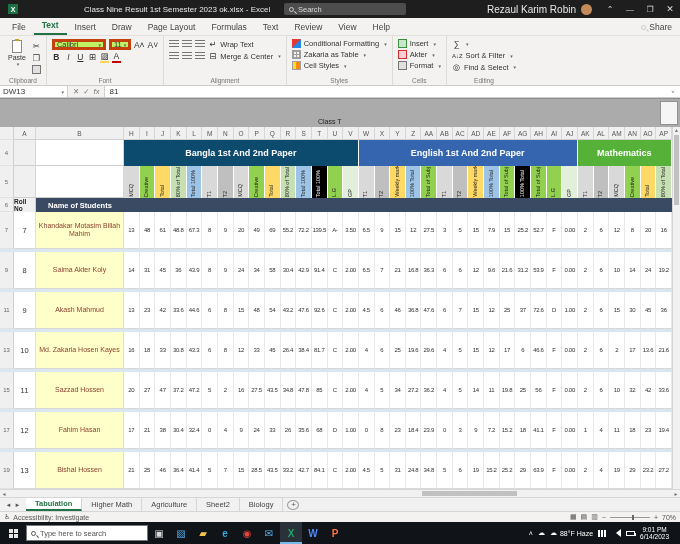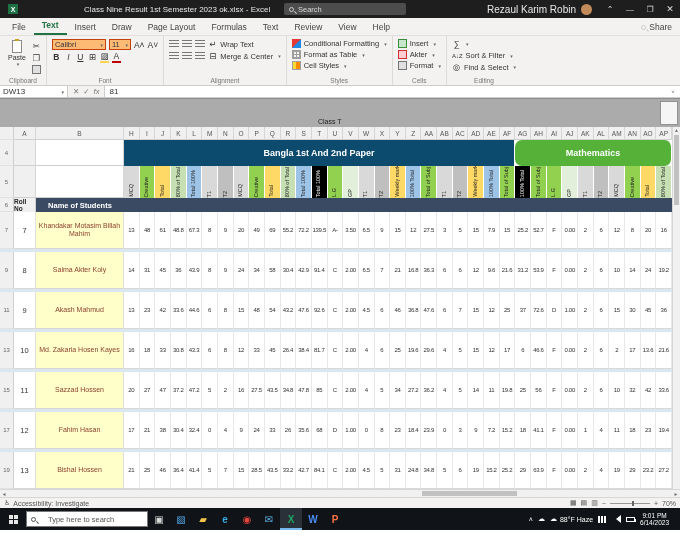--- a/index.html
+++ b/index.html
@@ -30,21 +30,21 @@
 
   
   .ribbon{height:50px;background:#f3f2f1;border-bottom:1px solid #cfcdcb;display:flex;flex:0 0 50px}
   .grp{position:relative;border-right:1px solid #dddbd8;padding:3px 5px 10px 5px;display:flex;align-items:flex-start;gap:3px}
   .grp-label{position:absolute;bottom:1px;left:0;right:0;text-align:center;font-size:6.5px;color:#777}
   .col{display:flex;flex-direction:column;gap:2px}
   .row{display:flex;align-items:center;gap:3px}
   .bigbtn{display:flex;flex-direction:column;align-items:center;font-size:7px;color:#333;padding:1px 3px}
   .clip{width:10px;height:13px;background:#fff;border:1px solid #8a8a8a;position:relative;margin-bottom:1px}
   .clip::before{content:"";position:absolute;top:-2px;left:2px;width:4px;height:2px;background:#c9a227}
-  .combo{border:1px solid #c2410c;background:#fdba74;font-size:7.5px;height:11px;display:flex;align-items:center;
+  .combo{border:3px solid #c2410c;background:#bef264;font-size:7.5px;height:11px;display:flex;align-items:center;
          justify-content:space-between;padding:0 2px;color:#333}
   .car{font-size:5px;color:#666;margin-left:2px}
   .fbtn{font-size:8.5px;color:#333;min-width:9px;text-align:center}
   .u-red{border-bottom:2px solid #c00000;line-height:1}
   .u-yel{border-bottom:2px solid #ffd54f;line-height:1}
   .ic{width:9px;height:9px;display:inline-block;flex:0 0 auto}
   .ic-lines{width:10px;height:8px;background:repeating-linear-gradient(#777 0 1px,transparent 1px 3px)}
   .ic-cf{background:linear-gradient(135deg,#e53935 45%,#1e88e5 55%)}
   .ic-ft{background:repeating-linear-gradient(#9e9e9e 0 1px,transparent 1px 3px),
          repeating-linear-gradient(90deg,#9e9e9e 0 1px,transparent 1px 3px);border:1px solid #9e9e9e}
@@ -117,21 +117,21 @@
              font-size:7px;color:#555;padding:0 4px}
   .sb-right{margin-left:auto;display:flex;align-items:center;gap:4px}
   .zoomline{width:40px;height:1px;background:#999;position:relative}
   .zoomline::after{content:"";position:absolute;left:55%;top:-2px;width:2px;height:5px;background:#666}
 
   
   .taskbar{height:22px;flex:0 0 22px;background:#101418;display:flex;align-items:center;color:#fff}
   .start{width:26px;height:100%;display:flex;align-items:center;justify-content:center}
   .winlogo{width:9px;height:9px;display:grid;grid-template-columns:4px 4px;grid-template-rows:4px 4px;gap:1px}
   .winlogo span{background:#e6e6e6}
-  .tsearch{width:122px;height:16px;background:#fff;border:1px solid #777;display:flex;align-items:center;gap:12px;
+  .tsearch{width:122px;height:16px;background:#fff;border:1px solid #777;display:flex;align-items:center;gap:4px;
            padding-left:4px;color:#555;font-size:7.5px}
   .tsearch .mag{border-color:#555}
   .tsearch .mag::after{background:#555}
   .tbicons{display:flex;align-items:stretch;height:100%}
   .tbicon{width:22px;display:flex;align-items:center;justify-content:center;font-size:10px;font-weight:bold}
   .tbicon.active{background:#2a3138;box-shadow:inset 0 -2px #76b9ed}
   .tray{margin-left:auto;display:flex;align-items:center;gap:5px;padding-right:2px;font-size:7px}
   .net{width:9px;height:7px;background:repeating-linear-gradient(90deg,#fff 0 2px,transparent 2px 3px)}
   .vol{width:0;height:0;border:4px solid transparent;border-right:5px solid #fff}
   .batt{width:9px;height:5px;border:1px solid #fff;position:relative}
@@ -247,21 +247,21 @@
 
     <div class="grp">
       <div class="col">
         <span class="slab">
           <span class="ic ic-cf"></span>
           <span>Conditional Formatting</span>
           <span class="car">▾</span>
         </span>
         <span class="slab">
           <span class="ic ic-ft"></span>
-          <span>Format as Table</span>
+          <span>Zakaria as Table</span>
           <span class="car">▾</span>
         </span>
         <span class="slab">
           <span class="ic ic-cs"></span>
           <span>Cell Styles</span>
           <span class="car">▾</span>
         </span>
       </div>
       <div class="grp-label">Styles</div>
     </div>
@@ -371,21 +371,22 @@
           <div class="hcell">AO</div>
           <div class="hcell">AP</div>
         </div>
     </div>
     <div class="grow bandrow">
       <div class="gutter">4</div>
       <div class="cA hcell"></div>
       <div class="cB hcell" style="background:#fff"></div>
       <div class="cells">
           <div class="band" style="flex: 15 1 0%; background: #0c4a6e;">Bangla 1st And 2nd Paper</div>
-          <div class="band" style="flex: 6 1 0%; background: rgb(85, 177, 56); border-radius: 7px;">Mathematics</div>
+          <div class="band" style="flex: 14 1 0%; background: rgb(53, 101, 174);">English 1st And 2nd Paper</div>
+          <div class="band" style="flex: 6 1 0%; background: rgb(85, 177, 56);">Mathematics</div>
         </div>
     </div>
     <div class="grow shrow">
       <div class="gutter">5</div>
       <div class="cA hcell"></div>
       <div class="cB hcell" style="background:#fff"></div>
       <div class="cells">
           <div class="shcell" style="background: rgb(217, 217, 217);">
             <span class="vtext" style="color: rgb(34, 34, 34);">MCQ</span>
           </div>
@@ -803,20 +804,34 @@
       </div>
     <div class="vscroll">▲<div class="vthumb"></div></div>
   </div>
 
   <div class="hscroll">
     <span class="harrow" style="left:0">◄</span>
     <div class="hthumb"></div>
     <span class="harrow" style="right:0">►</span>
   </div>
 
+  <div class="tabsrow">
+    <div class="tabnav">
+      <span>◄</span>
+      <span>►</span>
+    </div>
+    <div style="display:flex" id="sheet-tabs">
+        <div class="stab active">Tabulation</div>
+        <div class="stab">Higher Math</div>
+        <div class="stab">Agriculture</div>
+        <div class="stab">Sheet2</div>
+        <div class="stab">Biology</div>
+      </div>
+    <div class="addtab">+</div>
+  </div>
 
   <div class="statusbar">
     <span style="margin-right:3px">♿</span>
     <span>Accessibility: Investigate</span>
     <div class="sb-right">
       <span>▦</span>
       <span>▤</span>
       <span>▥</span>
       <span>−</span>
       <div class="zoomline"></div>

